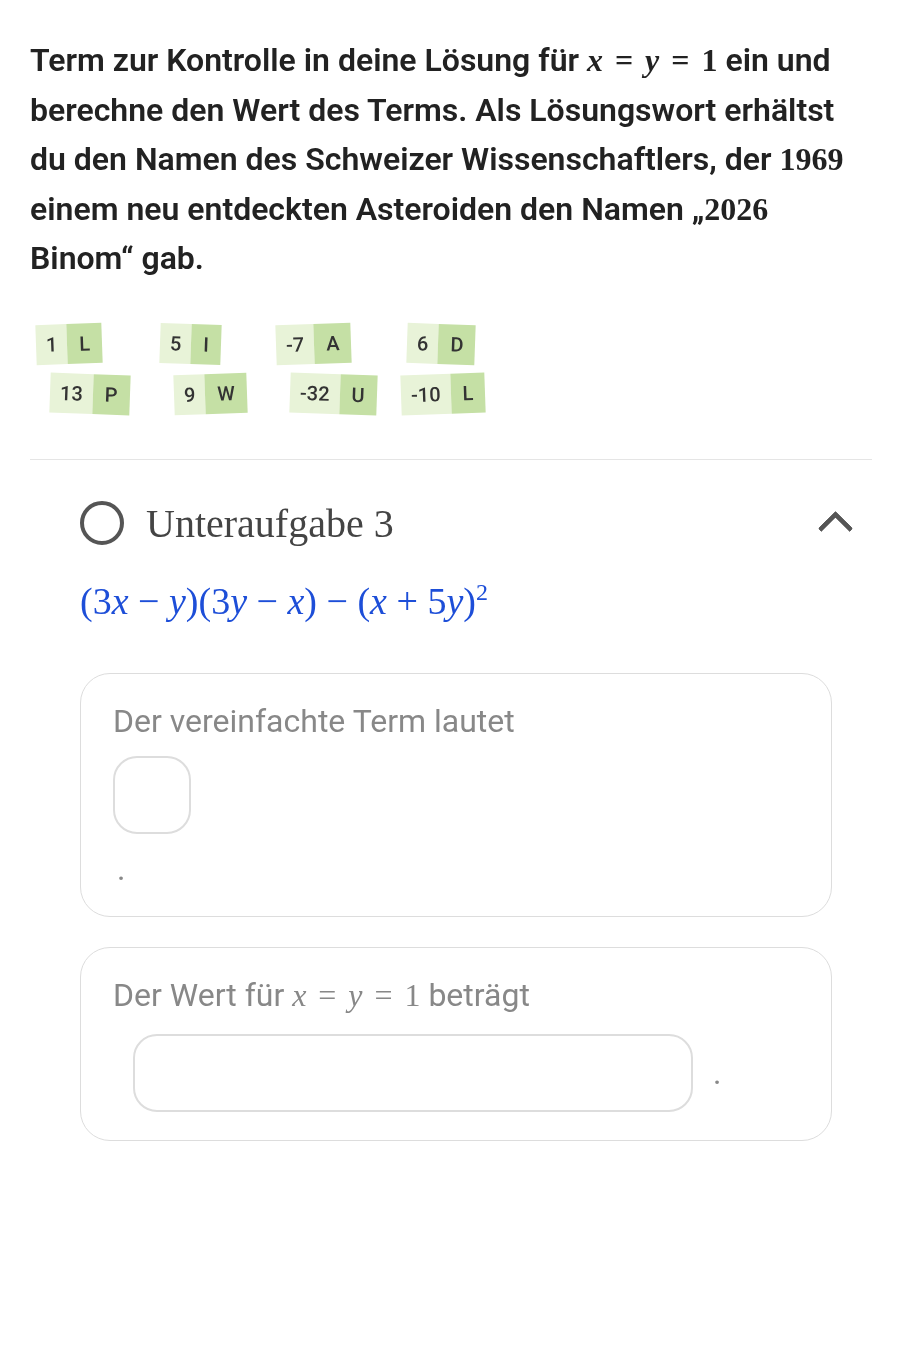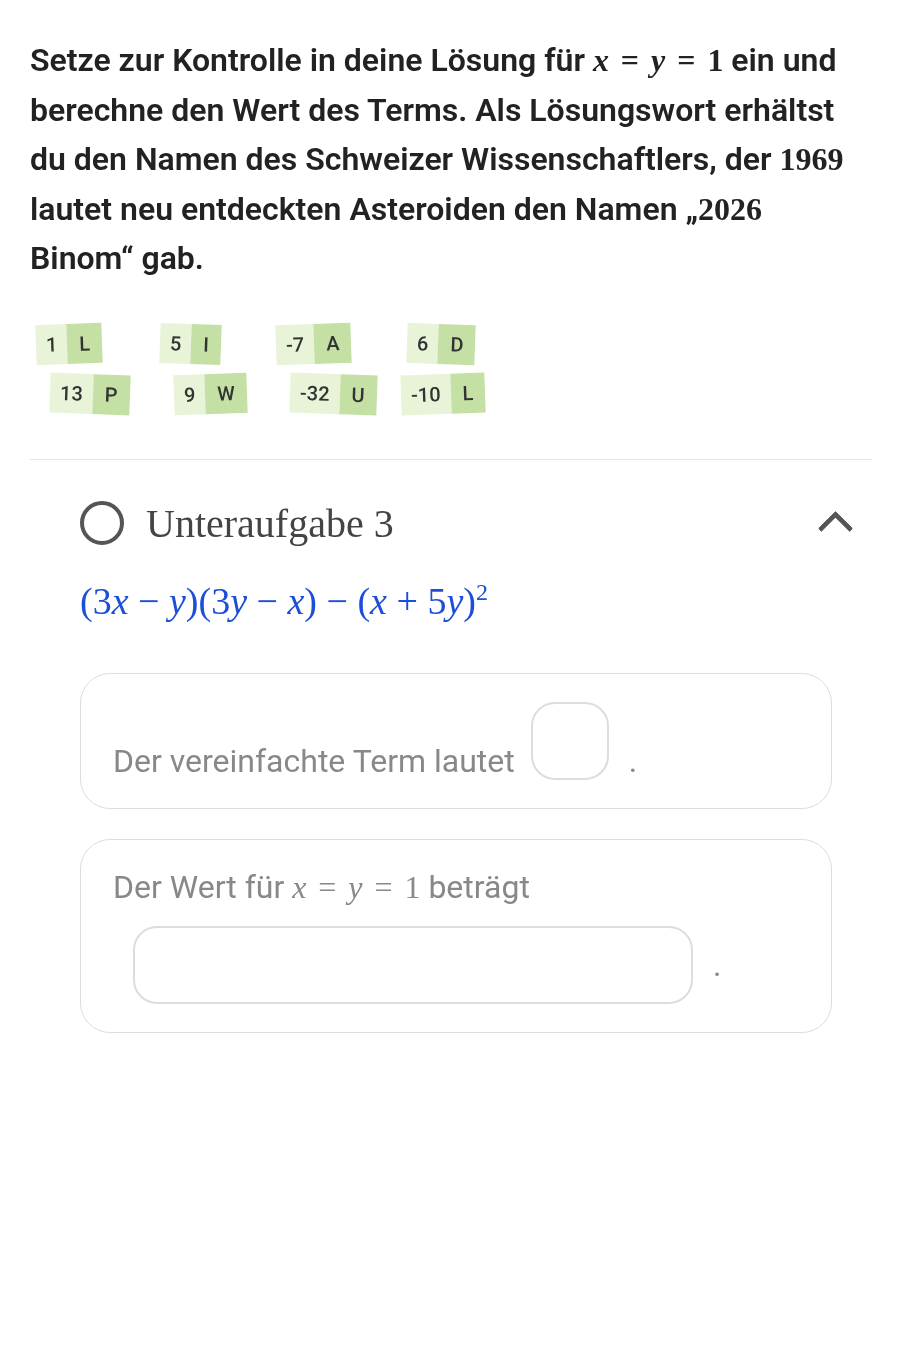--- a/index.html
+++ b/index.html
@@ -95,25 +95,26 @@
     font-style: italic;
   }
   .formula .p, .formula .n, .formula .op { font-style: normal; }
   .formula sup { font-size: 24px; font-style: normal; vertical-align: super; }
   .answer-box {
     margin: 0 40px 30px 50px;
     border: 1px solid #ddd;
     border-radius: 30px;
     padding: 28px 32px;
     display: flex;
-    align-items: flex-end;
+    align-items: flex-start;
     flex-wrap: wrap;
     gap: 16px;
     font-size: 32px;
     color: #888;
+    flex-direction: column;
   }
   .answer-box.col { flex-direction: column; align-items: flex-start; gap: 20px; }
   .blank-small {
     width: 78px; height: 78px;
     border: 2px solid #ddd;
     border-radius: 24px;
     flex-shrink: 0;
   }
   .blank-wide {
     width: 560px; height: 78px;
@@ -121,25 +122,25 @@
     border-radius: 24px;
   }
   .dot { color: #888; font-size: 32px; margin-left: 4px; }
   .row2 { display: flex; align-items: center; gap: 16px; padding-left: 20px;}
 </style>
 </head>
 <body>
 
 <div class="instruction">
   <div style="height:36px"></div>
-  <span>Setze zur Kontrolle in deine Lösung für </span><span class="math-var">x</span>
+  <span>Term zur Kontrolle in deine Lösung für </span><span class="math-var">x</span>
   <span class="math-op">=</span>
   <span class="math-var">y</span>
   <span class="math-op">=</span>
-  <span class="math-num">1</span><span> ein und berechne den Wert des Terms. Als Lösungswort erhältst du den Namen des Schweizer Wissenschaftlers, der </span><span class="math-num">1969</span><span> lautet neu entdeckten Asteroiden den Namen „</span><span class="math-num">2026</span><span> Binom“ gab.</span>
+  <span class="math-num">1</span><span> ein und berechne den Wert des Terms. Als Lösungswort erhältst du den Namen des Schweizer Wissenschaftlers, der </span><span class="math-num">1969</span><span> einem neu entdeckten Asteroiden den Namen „</span><span class="math-num">2026</span><span> Binom“ gab.</span>
 </div>
 
 <div class="tiles">
   <div class="tile-col">
     <div class="tile tilt-l">
         <span class="num">1</span>
         <span class="let">L</span>
       </div>
     <div class="tile tilt-r">
         <span class="num">13</span>

